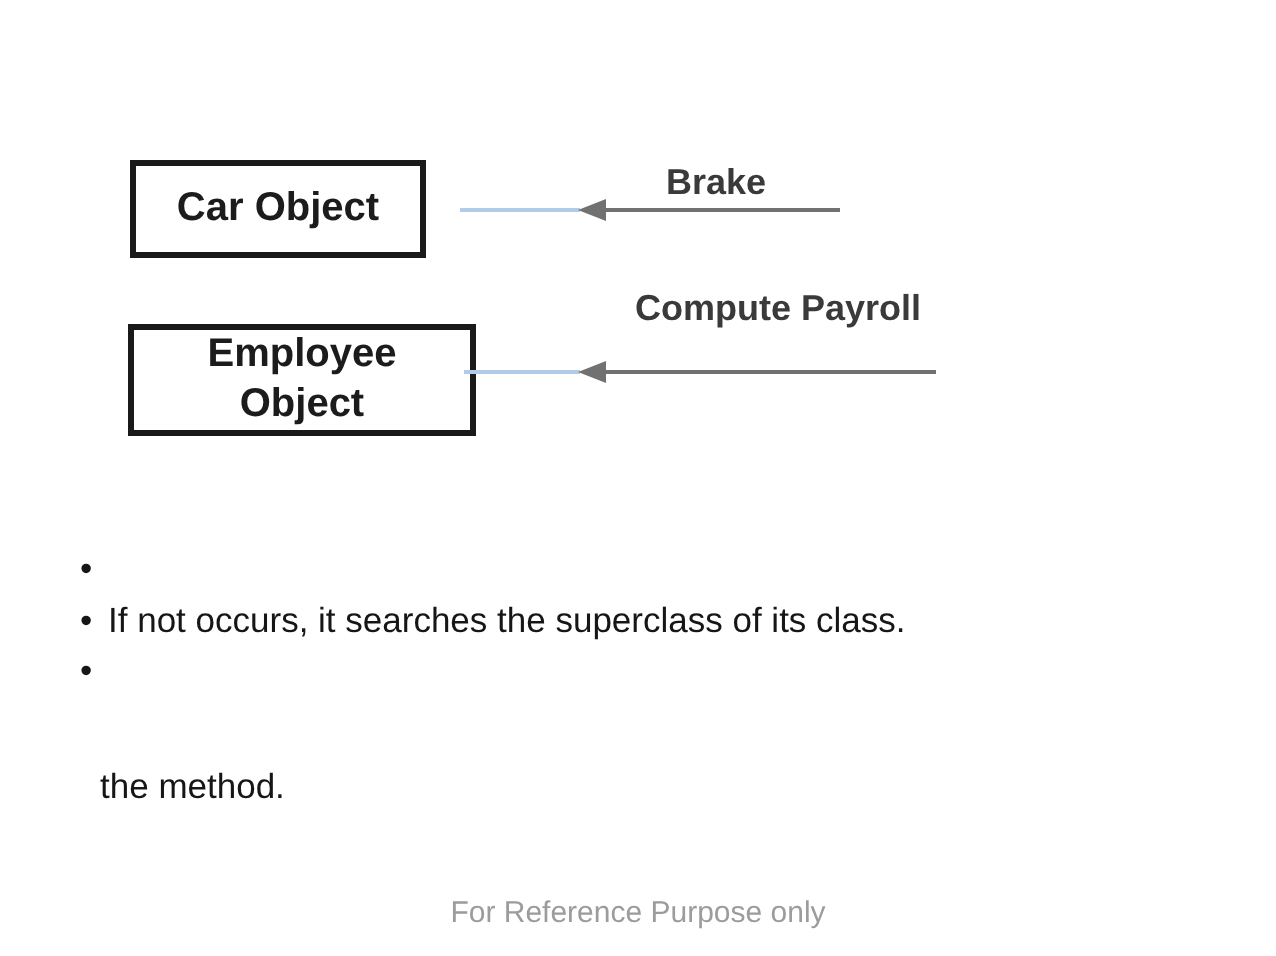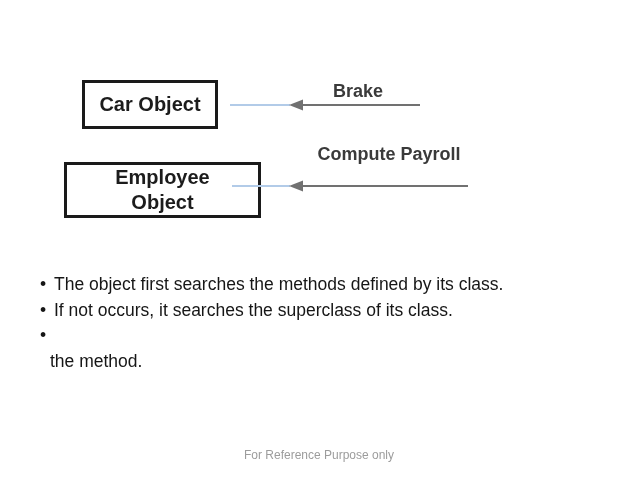--- a/index.html
+++ b/index.html
@@ -25,29 +25,29 @@
     display: flex;
     align-items: center;
     justify-content: center;
     text-align: center;
     font-size: 20px;
     font-weight: 600;
     color: var(--box_text, #1c1c1c);
     line-height: 25px;
   }
   .node--car {
-    left: 82px;
+    left: 65px;
     top: 80px;
-    width: 136px;
+    width: 148px;
     height: 49px;
   }
   .node--employee {
     left: 64px;
     top: 162px;
-    width: 197px;
+    width: 174px;
     height: 56px;
     text-align: center;
   }
   .node--employee .node-label {
     white-space: pre-line;
   }
 
   .connector {
     position: absolute;
     display: block;
@@ -97,30 +97,31 @@
   }
   .bullet-dot {
     flex: 0 0 14px;
     width: 14px;
   }
   .bullet-text {
     white-space: pre-wrap;
   }
   .bullet-cont {
     margin-left: 10px;
+    margin-top: 32px;
   }
 
   
   .footer {
     position: absolute;
     left: 0;
     right: 0;
     top: 448px;
     text-align: center;
-    font-size: 12px;
+    font-size: 15px;
     color: var(--footer_color, #9c9c9c);
   }
 </style>
 </head>
 <body>
 
 <div class="slide">
 
   <div class="node node--car">
     <span class="node-label">Car Object</span>
@@ -141,21 +142,20 @@
   <svg class="connector connector--payroll" width="236" height="20" viewBox="0 0 236 20">
     <line x1="0" y1="10" x2="58" y2="10" stroke="var(--connector_blue)" stroke-width="2"></line>
     <polygon points="57,10 71,4.5 71,15.5" fill="var(--arrow_gray)"></polygon>
     <line x1="69" y1="10" x2="236" y2="10" stroke="var(--arrow_gray)" stroke-width="2"></line>
   </svg>
   <div class="arrow-label arrow-label--payroll">Compute Payroll</div>
 
   <div class="bullets">
     <div class="bullet-row">
       <span class="bullet-dot">•</span>
-      <span class="bullet-text">The object first searches the methods defined by its class.</span>
     </div>
     <div class="bullet-row">
       <span class="bullet-dot">•</span>
       <span class="bullet-text">If not occurs, it searches the superclass of its class.</span>
     </div>
     <div class="bullet-row">
       <span class="bullet-dot">•</span>
     </div>
     <div class="bullet-cont">the method.</div>
   </div>

